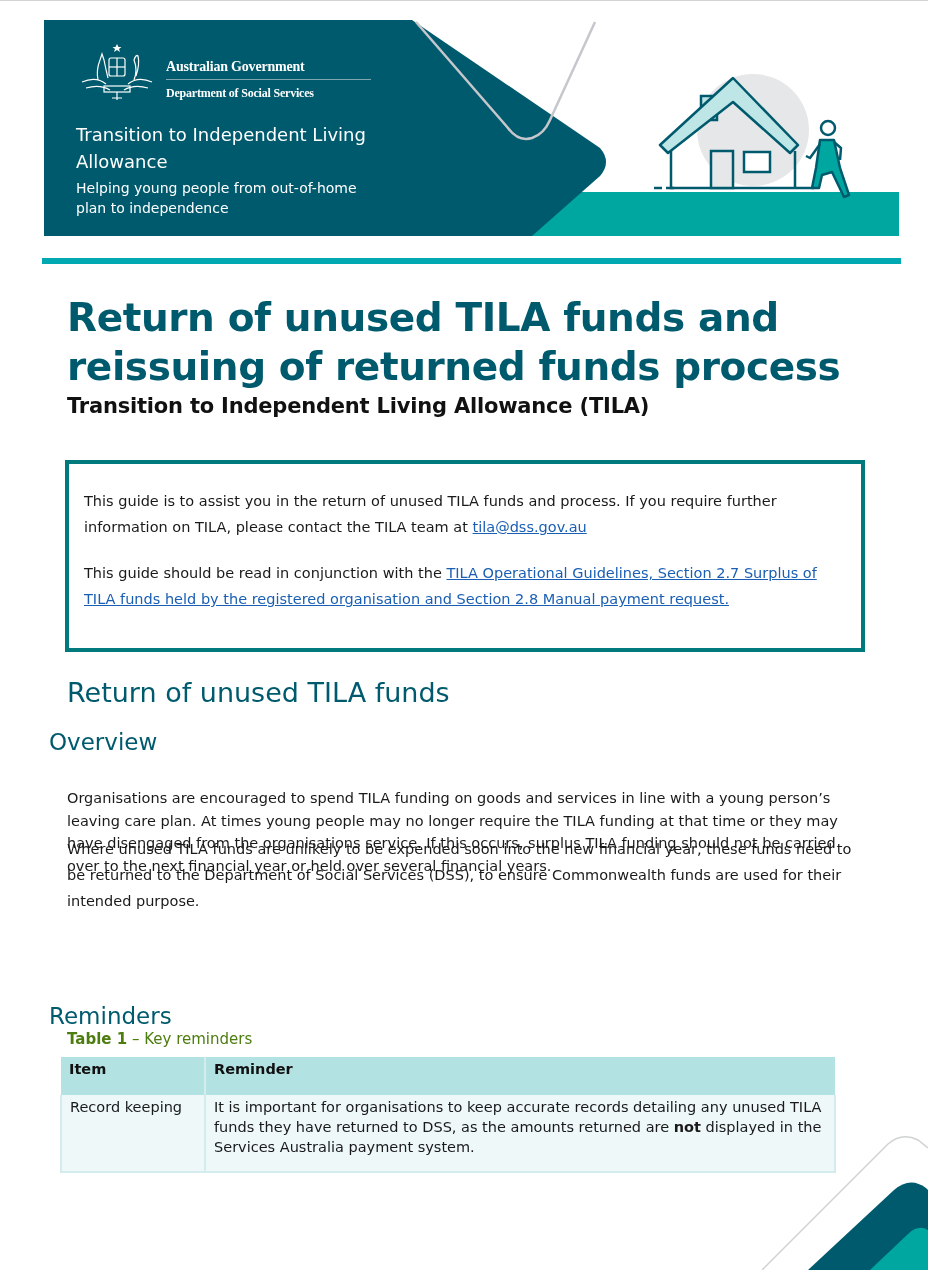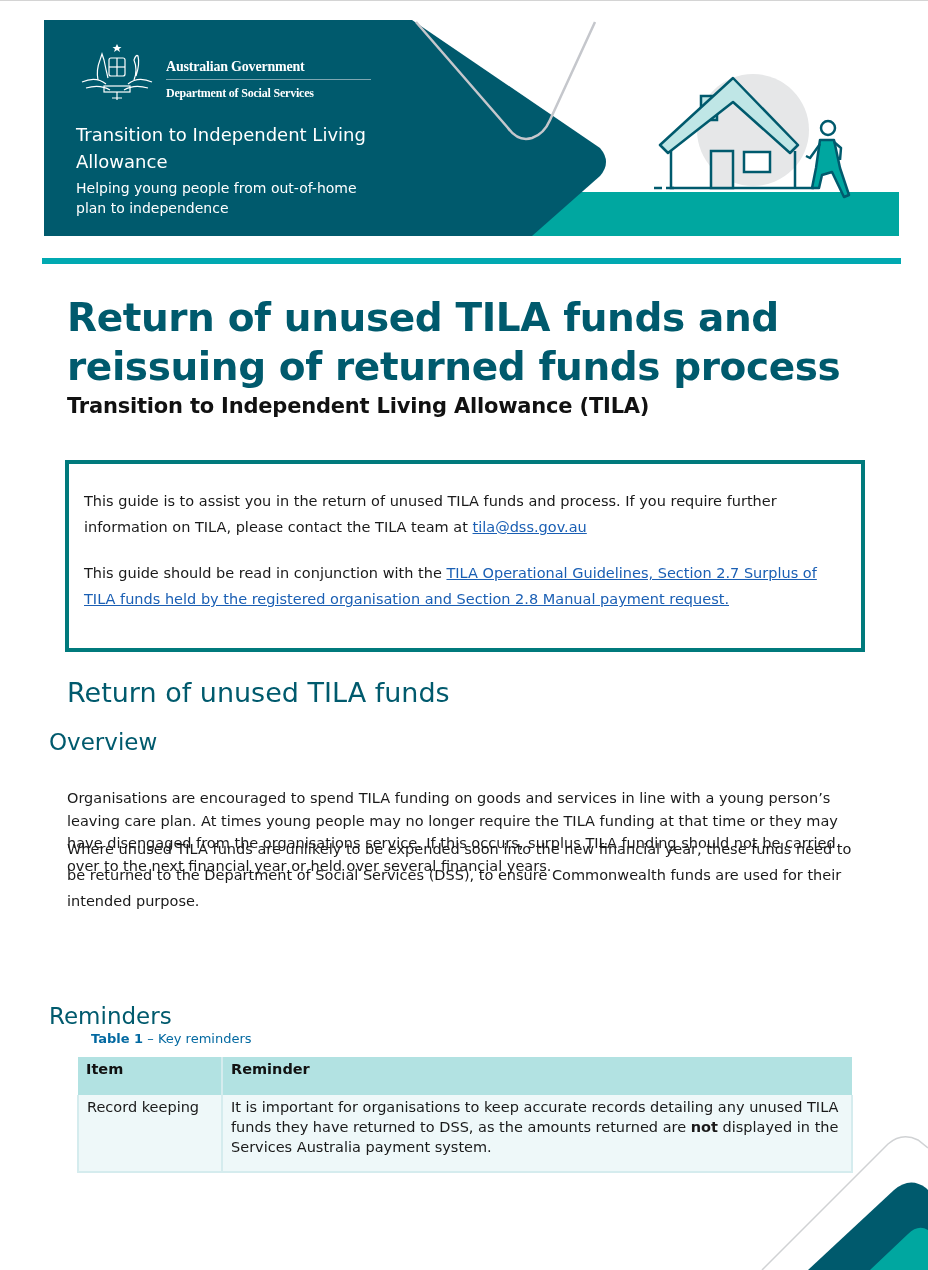--- a/index.html
+++ b/index.html
@@ -32,24 +32,24 @@
 
     .h2 { position: absolute; left: 67px; top: 675px; color: #005a6d; font-size: 27px; line-height: 36px; font-weight: normal; }
     .h3 { position: absolute; left: 49px; color: #005a6d; font-size: 23px; line-height: 30px; font-weight: normal; }
     .h3.overview { top: 727px; }
     .h3.reminders { top: 965px; margin-top: 36px; }
 
     .para { position: absolute; left: 67px; width: 800px; font-size: 14.5px; color: #1a1a1a; margin-top: 16px; }
     .para.p1 { top: 771px; line-height: 22.5px; }
     .para.p2 { top: 820px; line-height: 26px; }
 
-    .table-caption { position: absolute; left: 67px; top: 1029px; font-size: 13px; line-height: 20px; color: #0369a1; margin-left: 24px; }
+    .table-caption { position: absolute; left: 67px; top: 1029px; font-size: 15px; line-height: 20px; color: #4d7c0f; }
     .table-caption b { font-weight: bold; }
 
-    .reminders-table { position: absolute; left: 77px; top: 1057px; width: 776px; border-collapse: collapse; font-size: 14.5px; }
+    .reminders-table { position: absolute; left: 60px; top: 1057px; width: 776px; border-collapse: collapse; font-size: 14.5px; }
     .reminders-table th { background: #b2e2e2; text-align: left; font-weight: bold; padding: 4px 8px; height: 38px; vertical-align: top; color: #111; }
     .reminders-table td { background: #eef8f9; border: 2px solid #d5ecee; border-top: none; padding: 2px 8px 14px 8px; vertical-align: top; line-height: 20px; color: #1a1a1a; }
     .reminders-table th.c1, .reminders-table td.c1 { width: 144px; }
     .reminders-table th.c1 { border-right: 2px solid #d5ecee; }
     .reminders-table td.c1 { border-right: 2px solid #d5ecee; margin-left: 36px; }
 
     .corner-deco { position: absolute; left: 760px; top: 1130px; width: 168px; height: 140px; }
   </style>
 </head>
 <body>

